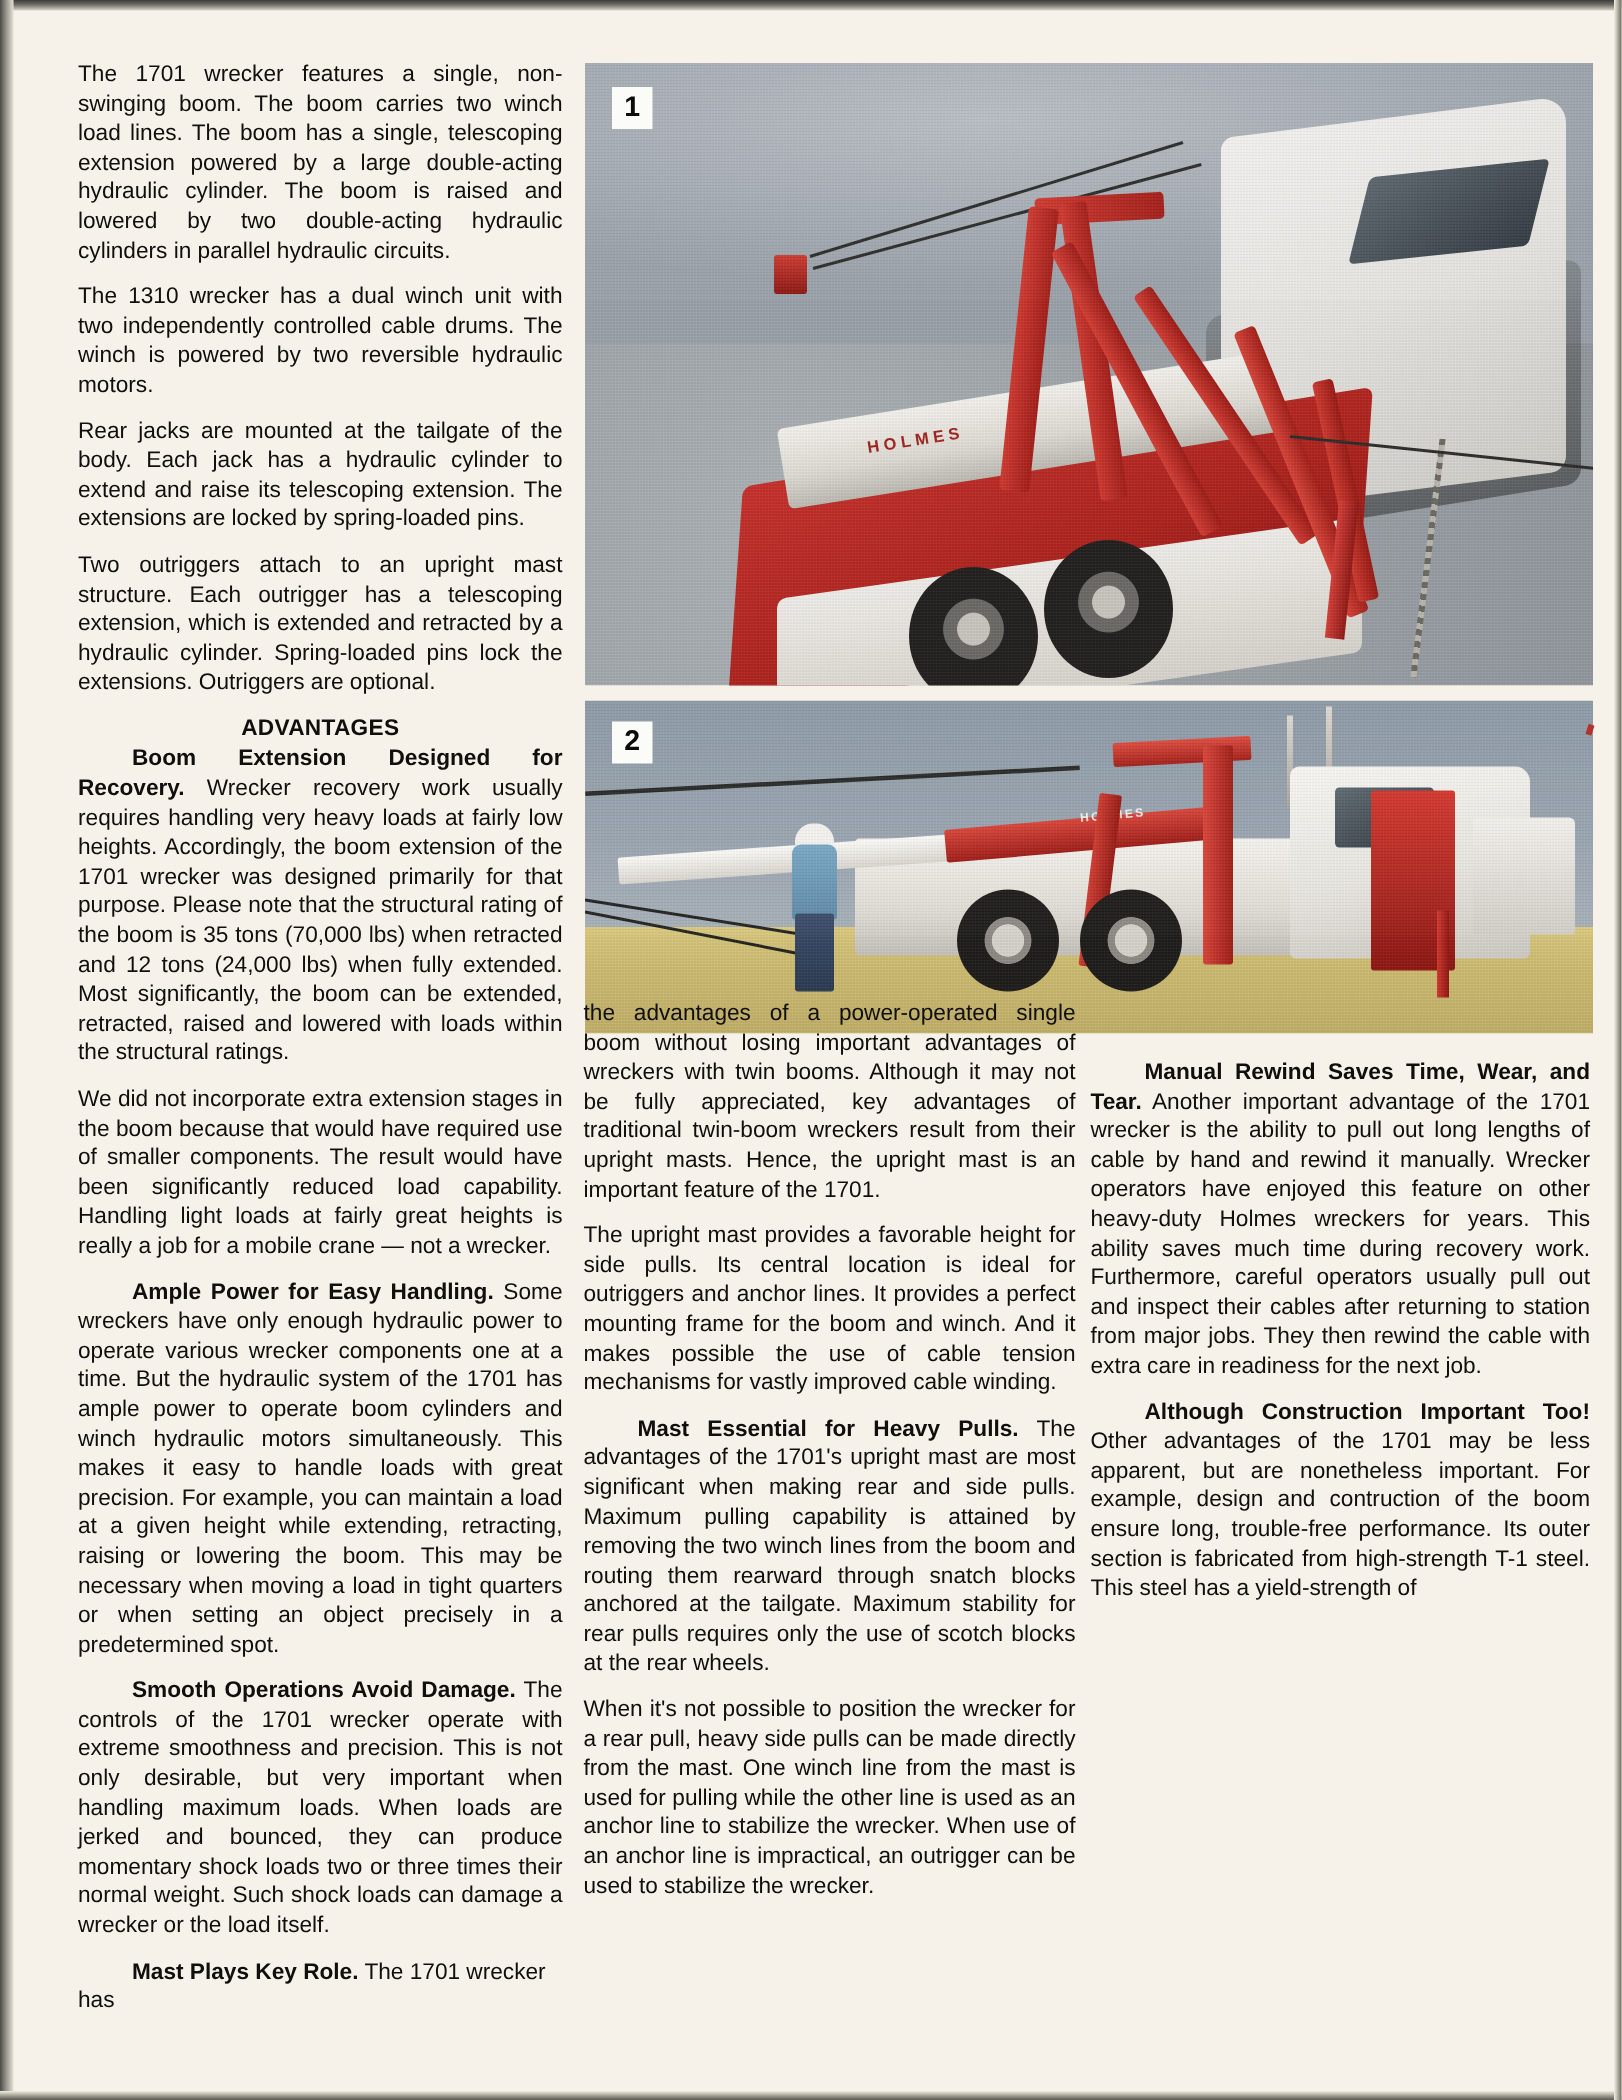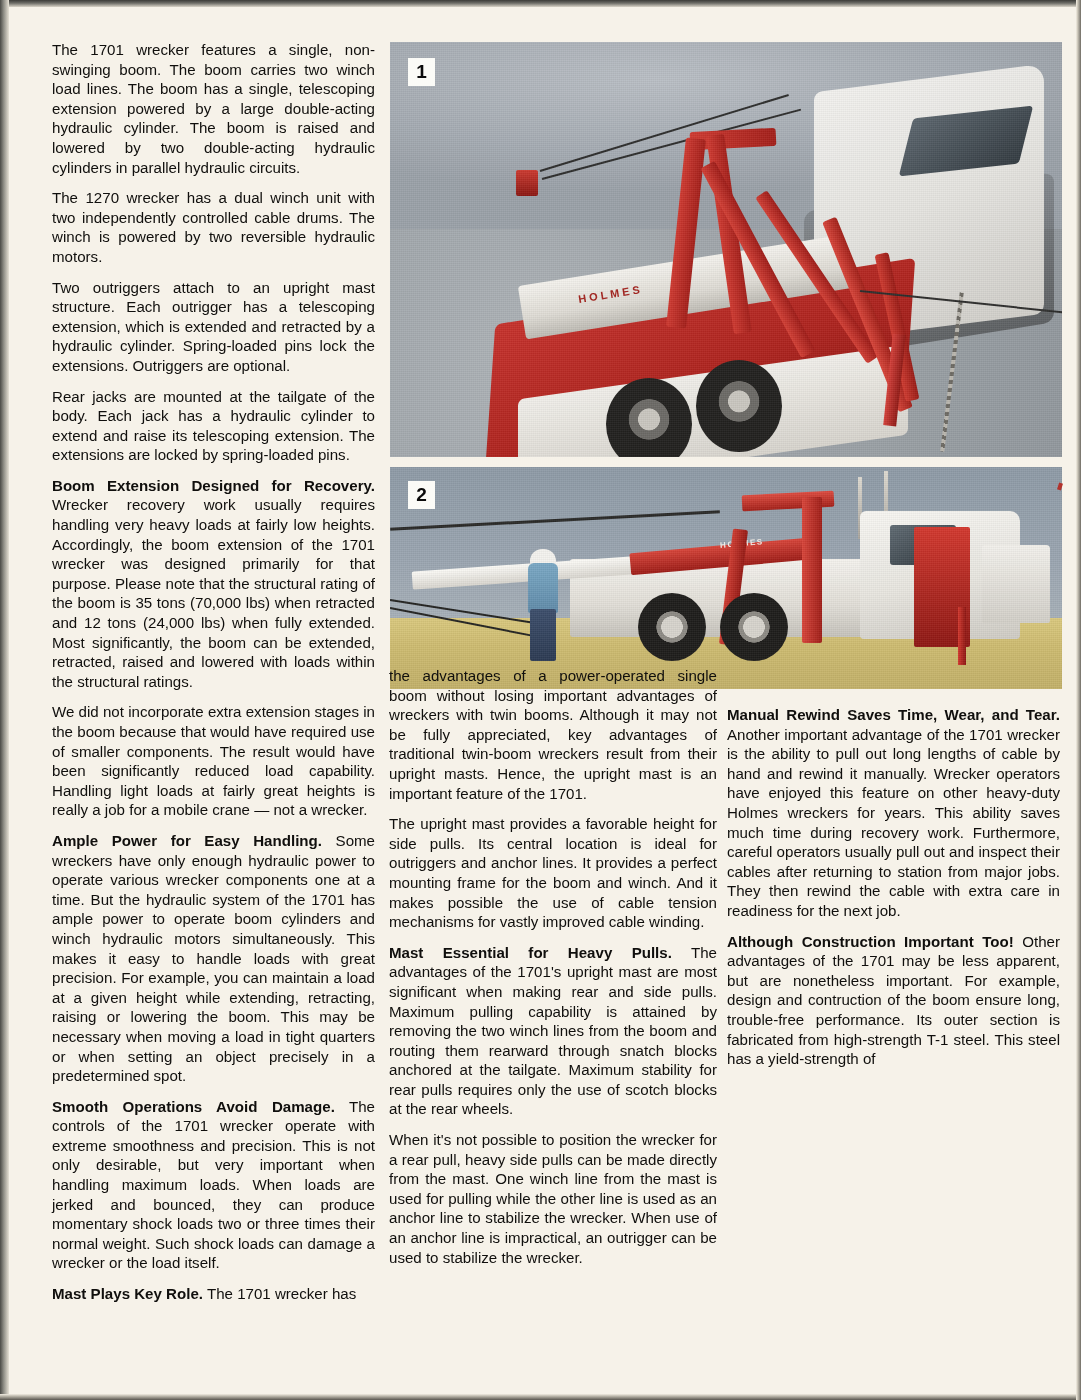--- a/index.html
+++ b/index.html
@@ -54,20 +54,21 @@
     text-justify: inter-word;
     -webkit-hyphens: none;
     hyphens: none;
   }
   .col p {
     margin: 0 0 11px 0;
   }
   .col p:last-child { margin-bottom: 0; }
   .col p > span.run-head {
     font-weight: bold;
+    margin-left: 36px;
   }
   .centered-head {
     text-align: center;
     font-weight: bold;
     margin: 0 0 1px 0;
     letter-spacing: 0.2px;
     font-size: 15.1px;
   }
 
   #col-left   { left: 52px;  top: 40px;  width: 323px; }
@@ -408,24 +409,25 @@
     <div class="p2-person-legs"></div>
 
     <div class="grain"></div>
     <div class="photo-badge">2</div>
   </div>
 
   <div class="red-speck"></div>
 
   <div class="col" id="col-left">
     <p>The 1701 wrecker features a single, non-swinging boom. The boom carries two winch load lines. The boom has a single, telescoping extension powered by a large double-acting hydraulic cylinder. The boom is raised and lowered by two double-acting hydraulic cylinders in parallel hydraulic circuits.</p>
-    <p>The 1270 wrecker has a dual winch unit with two independently controlled cable drums. The winch is powered by two reversible hydraulic motors.</p>
+    <p>The 1310 wrecker has a dual winch unit with two independently controlled cable drums. The winch is powered by two reversible hydraulic motors.</p>
+    <p>Rear jacks are mounted at the tailgate of the body. Each jack has a hydraulic cylinder to extend and raise its telescoping extension. The extensions are locked by spring-loaded pins.</p>
     <p>Two outriggers attach to an upright mast structure. Each outrigger has a telescoping extension, which is extended and retracted by a hydraulic cylinder. Spring-loaded pins lock the extensions. Outriggers are optional.</p>
-    <p>Rear jacks are mounted at the tailgate of the body. Each jack has a hydraulic cylinder to extend and raise its telescoping extension. The extensions are locked by spring-loaded pins.</p>
-
+
+    <div class="centered-head">ADVANTAGES</div>
 
     <p><span class="run-head">Boom Extension Designed for Recovery.</span><span> Wrecker recovery work usually requires handling very heavy loads at fairly low heights. Accordingly, the boom extension of the 1701 wrecker was designed primarily for that purpose. Please note that the structural rating of the boom is 35 tons (70,000 lbs) when retracted and 12 tons (24,000 lbs) when fully extended. Most significantly, the boom can be extended, retracted, raised and lowered with loads within the structural ratings.</span></p>
     <p><span>We did not incorporate extra extension stages in the boom because that would have required use of smaller components. The result would have been significantly reduced load capability. Handling light loads at fairly great heights is really a job for a mobile crane — not a wrecker.</span></p>
     <p><span class="run-head">Ample Power for Easy Handling.</span><span> Some wreckers have only enough hydraulic power to operate various wrecker components one at a time. But the hydraulic system of the 1701 has ample power to operate boom cylinders and winch hydraulic motors simultaneously. This makes it easy to handle loads with great precision. For example, you can maintain a load at a given height while extending, retracting, raising or lowering the boom. This may be necessary when moving a load in tight quarters or when setting an object precisely in a predetermined spot.</span></p>
     <p><span class="run-head">Smooth Operations Avoid Damage.</span><span> The controls of the 1701 wrecker operate with extreme smoothness and precision. This is not only desirable, but very important when handling maximum loads. When loads are jerked and bounced, they can produce momentary shock loads two or three times their normal weight. Such shock loads can damage a wrecker or the load itself.</span></p>
     <p style="text-align:left;"><span class="run-head">Mast Plays Key Role.</span><span> The 1701 wrecker has</span></p>
   </div>
 
   <div class="col" id="col-mid">
     <p><span>the advantages of a power-operated single boom without losing important advantages of wreckers with twin booms. Although it may not be fully appreciated, key advantages of traditional twin-boom wreckers result from their upright masts. Hence, the upright mast is an important feature of the 1701.</span></p>

